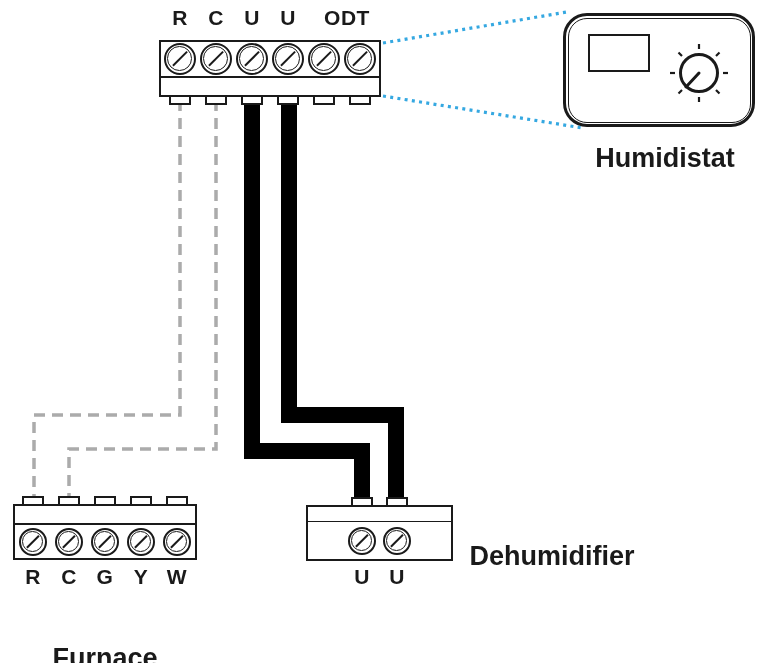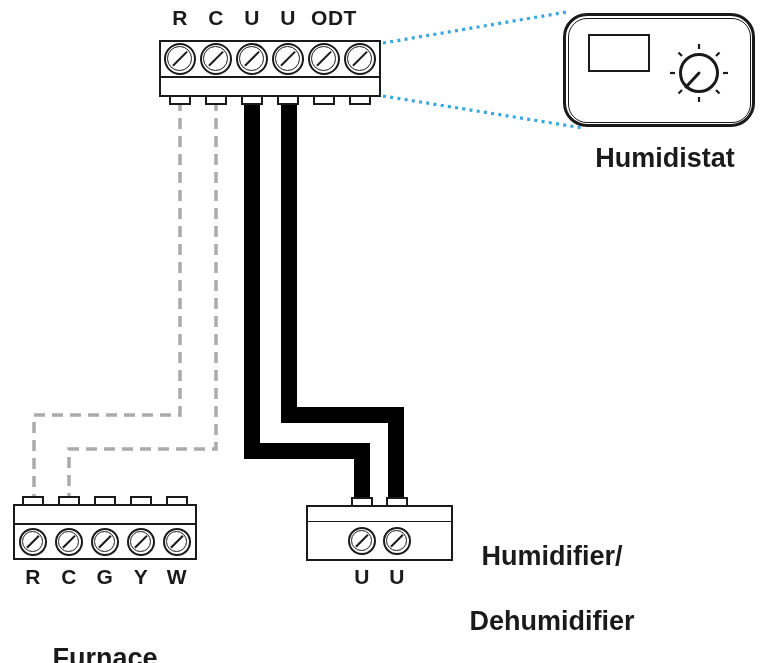--- a/index.html
+++ b/index.html
@@ -58,21 +58,21 @@
     <path class="blackwire" d="M252,100 V451 H362 V502"></path>
     <path class="blackwire" d="M289,100 V415 H396 V502"></path>
     <line class="callout" x1="383" y1="43" x2="567" y2="12"></line>
     <line class="callout" x1="383" y1="96" x2="583" y2="128"></line>
   </svg>
 
   <div class="lbl term" style="left:180px;top:7px">R</div>
   <div class="lbl term" style="left:216px;top:7px">C</div>
   <div class="lbl term" style="left:252px;top:7px">U</div>
   <div class="lbl term" style="left:288px;top:7px">U</div>
-  <div class="lbl term" style="left:334px;top:7px">ODT</div>
+  <div class="lbl term" style="left:347px;top:7px">ODT</div>
 
   <div class="block" style="left:159px;top:40px;width:222px;height:57px">
     <div class="divider" style="top:33.5px"></div>
     <div class="screw s32" style="left:2.5px;top:0.5px"></div>
     <div class="screw s32" style="left:38.5px;top:0.5px"></div>
     <div class="screw s32" style="left:74.5px;top:0.5px"></div>
     <div class="screw s32" style="left:110.5px;top:0.5px"></div>
     <div class="screw s32" style="left:146.5px;top:0.5px"></div>
     <div class="screw s32" style="left:182.5px;top:0.5px"></div>
     <div class="tab" style="left:7.5px;top:52.5px"></div>
@@ -128,17 +128,16 @@
   <div class="block" style="left:306px;top:505px;width:147px;height:56px">
     <div class="tab" style="left:42.5px;top:-10.5px"></div>
     <div class="tab" style="left:77.5px;top:-10.5px"></div>
     <div class="divider" style="top:13.5px;height:1.6px"></div>
     <div class="screw s28" style="left:39.5px;top:19.5px"></div>
     <div class="screw s28" style="left:74.5px;top:19.5px"></div>
   </div>
   <div class="lbl term" style="left:362px;top:566px">U</div>
   <div class="lbl term" style="left:397px;top:566px">U</div>
   <div class="lbl title" style="left:552px;top:503px">
-    <div>Humidifier/</div>
     <div>Dehumidifier</div>
   </div>
 
 </div>
 
 </body></html>

